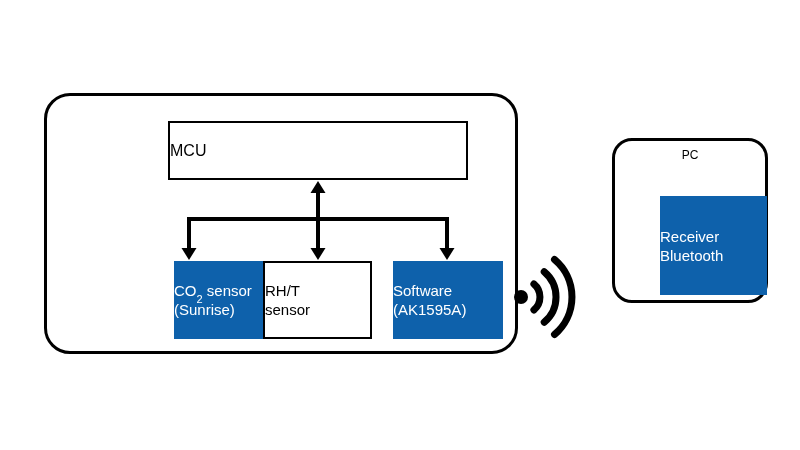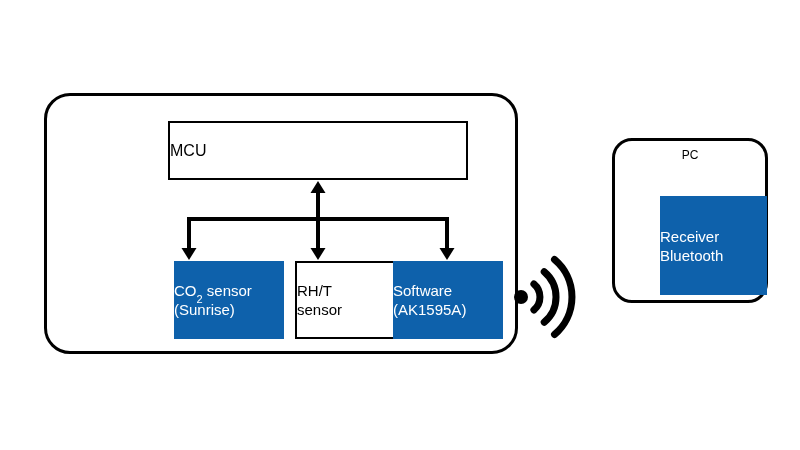--- a/index.html
+++ b/index.html
@@ -29,21 +29,21 @@
     font-size:15px;line-height:19px;
   }
   .box.bordered{border:2.5px solid var(--line);background:#fff;}
   .box.filled{background:var(--blue);color:var(--light-text);}
   sub.small-sub{font-size:11px;line-height:0;position:relative;top:3px;}
   
   #device-outline{left:44px;top:93px;width:474px;height:261px;}
   #mcu-box{left:168px;top:121px;width:300px;height:59px;font-size:16px;}
   #coin-battery-box{left:61px;top:149px;width:82px;height:82px;}
   #co2-sensor-box{left:134px;top:261px;width:110px;height:78px;margin-left:40px;}
-  #rht-sensor-box{left:263px;top:261px;width:109px;height:78px;margin-left:32px;}
+  #rht-sensor-box{left:263px;top:261px;width:109px;height:78px;}
   #bluetooth-box{left:393px;top:261px;width:110px;height:78px;}
   #pc-box{left:612px;top:138px;width:156px;height:165px;border-radius:20px;}
   #pc-label{left:612px;top:146px;width:156px;text-align:center;font-size:12px;line-height:18px;}
   #receiver-software-box{left:660px;top:196px;width:107px;height:99px;}
   #arrow-layer{left:0;top:0;width:800px;height:450px;pointer-events:none;}
 </style>
 </head>
 <body>
 
 <div id="stage">

